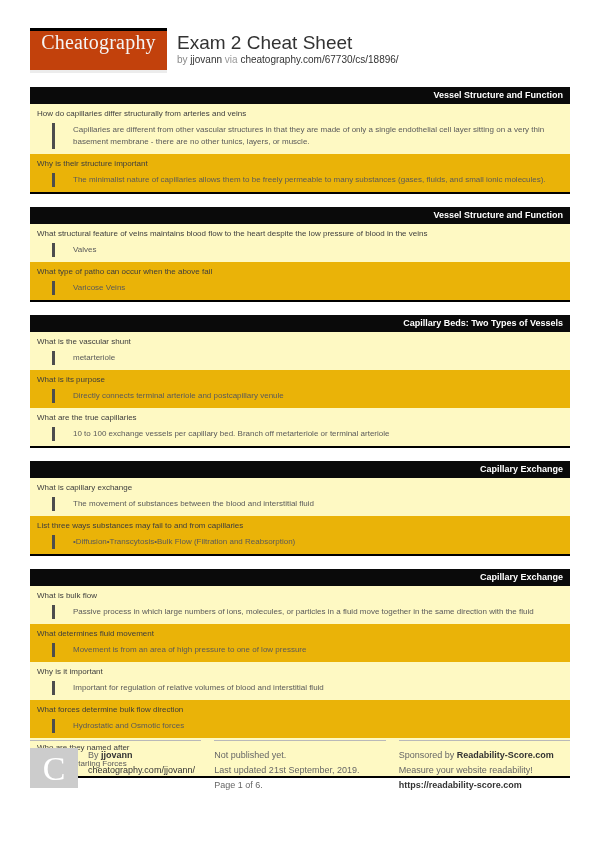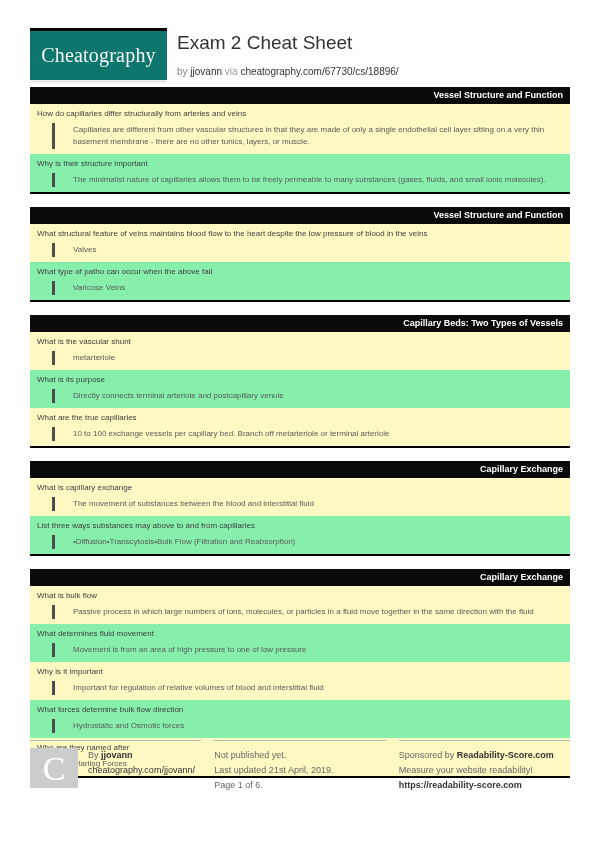--- a/index.html
+++ b/index.html
@@ -11,54 +11,54 @@
     position: relative;
   }
 
   
   .page-header {
     display: flex; align-items: flex-start;
     padding: 28px 30px 0 30px;
     height: 72px;
   }
   .logo-box {
-    width: 137px; height: 52px;
-    background: #0f766e;
+    width: 137px; height: 42px;
+    background: #c2410c;
     border-top: 3px solid #000;
     box-shadow: 0 3px 0 #ececec;
     color: #f5f5f5;
     font-family: "Liberation Serif", "DejaVu Serif", serif;
     font-size: 20px;
-    display: flex; align-items: center; justify-content: center;
+    display: flex; align-items: flex-start; justify-content: center;
     letter-spacing: 0.2px;
     cursor: pointer;
   }
   .title-block { margin-left: 10px; padding-top: 6px; }
   .sheet-title { font-size: 19px; color: #333; font-weight: 400; line-height: 18px; }
-  .byline { font-size: 10px; color: #888; margin-top: 14px; }
+  .byline { font-size: 10px; color: #888; margin-top: 2px; }
   .byline .lnk { color: #333; text-decoration: none; }
   .byline .via { color: #999; }
 
   
   .content { padding: 15px 30px 0 30px; }
   .sheet-section {
     width: 540px;
     margin-bottom: 13px;
     border-bottom: 2px solid #000;
   }
   .section-header {
     background: #0a0a0a;
     color: #fff;
     font-size: 9px;
     font-weight: bold;
     padding: 3px 7px 3px 7px;
     line-height: 11px;
     text-align: right;
   }
-  .qa-row { padding: 4px 7px 5px 7px; background: #86efac; }
+  .qa-row { padding: 4px 7px 5px 7px; background: #eab308; }
   .qa-row.shaded { background: #fef9c3; }
   .question {
     font-size: 8px; color: #3d3d3d; line-height: 11px; margin-bottom: 4px;
   }
   .answer {
     font-size: 8px; color: #5a5a5a; line-height: 12px;
     border-left: 3px solid #4d4d4d;
     padding: 1px 2px 1px 18px;
     margin-left: 15px;
   }
@@ -144,21 +144,21 @@
     </div>
   </div>
 
   <div class="sheet-section">
     <div class="section-header">Capillary Exchange</div>
     <div class="qa-row shaded">
       <div class="question">What is capillary exchange</div>
       <div class="answer">The movement of substances between the blood and interstitial fluid</div>
     </div>
     <div class="qa-row">
-      <div class="question">List three ways substances may above to and from capillaries</div>
+      <div class="question">List three ways substances may fail to and from capillaries</div>
       <div class="answer">•Diffusion•Transcytosis•Bulk Flow (Filtration and Reabsorption)</div>
     </div>
   </div>
 
   <div class="sheet-section">
     <div class="section-header">Capillary Exchange</div>
     <div class="qa-row shaded">
       <div class="question">What is bulk flow</div>
       <div class="answer">Passive process in which large numbers of ions, molecules, or particles in a fluid move together in the same direction with the fluid</div>
     </div>
@@ -189,21 +189,21 @@
       <span>C</span>
     </div>
     <div>
       <div><span>By </span><span class="bold">jjovann</span></div>
       <div class="footer-link">cheatography.com/jjovann/</div>
     </div>
   </div>
 
   <div class="footer-col">
     <div>Not published yet.</div>
-    <div>Last updated 21st April, 2019.</div>
+    <div>Last updated 21st September, 2019.</div>
     <div>Page 1 of 6.</div>
   </div>
 
   <div class="footer-col">
     <div><span>Sponsored by </span><span class="bold">Readability-Score.com</span></div>
     <div>Measure your website readability!</div>
     <div class="sponsor-link">https://readability-score.com</div>
   </div>
 
 </div>

